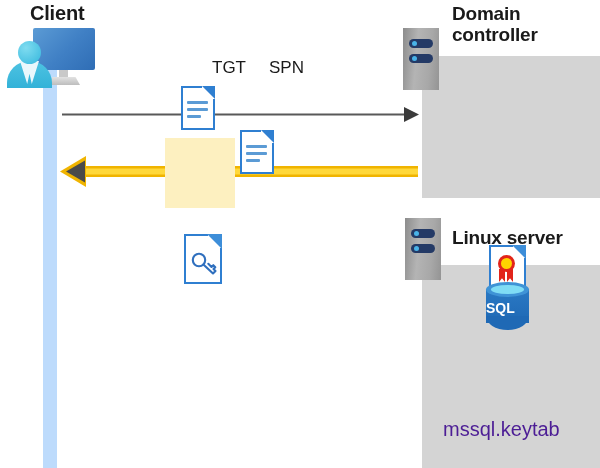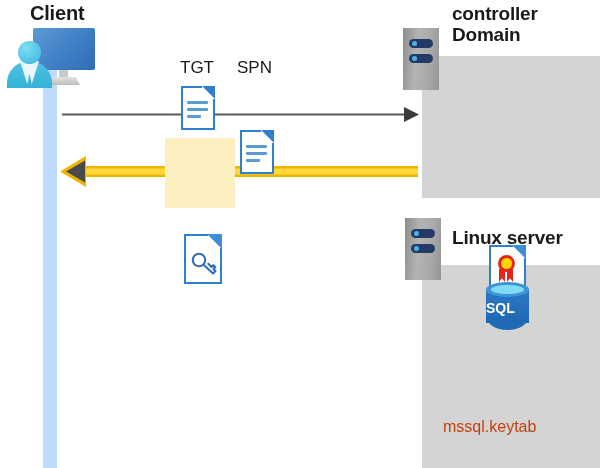--- a/index.html
+++ b/index.html
@@ -70,31 +70,31 @@
   .doc .line{
     position:absolute;left:18%;height:3px;background:#5b9bd5;border-radius:1px;
   }
 
   
   .doc-sm{width:34px;height:44px;}
   .doc-sm .fold{border-width:0 13px 13px 0;border-color:transparent #2f7fd1 transparent transparent;right:0;top:0;}
   .doc-sm .clip{position:absolute;right:-1px;top:-1px;width:14px;height:14px;background:#ffffff;}
   #doc-tgt{left:181px;top:86px;}
   #doc-spn{left:240px;top:86px;}
-  .lbl{position:absolute;font-size:17px;color:#1a1a1a;}
+  .lbl{position:absolute;font-size:17px;color:#1a1a1a;margin-left:32px;}
   #lbl-tgt{left:180px;top:58px;}
   #lbl-spn{left:237px;top:58px;}
 
   
   #ticket-hl{left:165px;top:138px;width:70px;height:70px;background:#fdf0c0;}
   #doc-ticket{left:184px;top:146px;width:38px;height:50px;}
 
   
   #doc-cert{left:489px;top:107px;width:37px;height:42px;}
-  #lbl-keytab{left:443px;top:418px;font-size:16px;color:#c2410c;}
+  #lbl-keytab{left:443px;top:418px;font-size:20px;color:#4c1d95;}
 
   
   #sql-icon{left:486px;top:282px;width:43px;height:48px;}
   .db-body{
     position:absolute;left:0;top:7px;width:43px;height:34px;
     background:linear-gradient(180deg,#2a79c4 0%,#1f69b5 100%);
   }
   .db-bottom{
     position:absolute;left:0;bottom:0;width:43px;height:14px;border-radius:0 0 50% 50%/0 0 100% 100%;
     background:#1f69b5;
@@ -150,22 +150,22 @@
 <div id="stage">
 
   <div class="abs" id="lifeline"></div>
 
   <div class="abs panel" id="dc-panel"></div>
   <div class="abs panel" id="linux-panel"></div>
 
   <div class="abs title" id="client-title">Client</div>
 
   <div class="abs title" id="dc-title">
+    <div>Domain</div>
     <div>controller</div>
-    <div>Domain</div>
   </div>
 
   <div class="abs title" id="linux-title">Linux server</div>
 
   <div class="abs" id="client-icon">
     <div class="mon-screen"></div>
     <div class="mon-neck"></div>
     <div class="mon-base"></div>
     <div class="p-body"></div>
     <div class="p-collar"></div>

